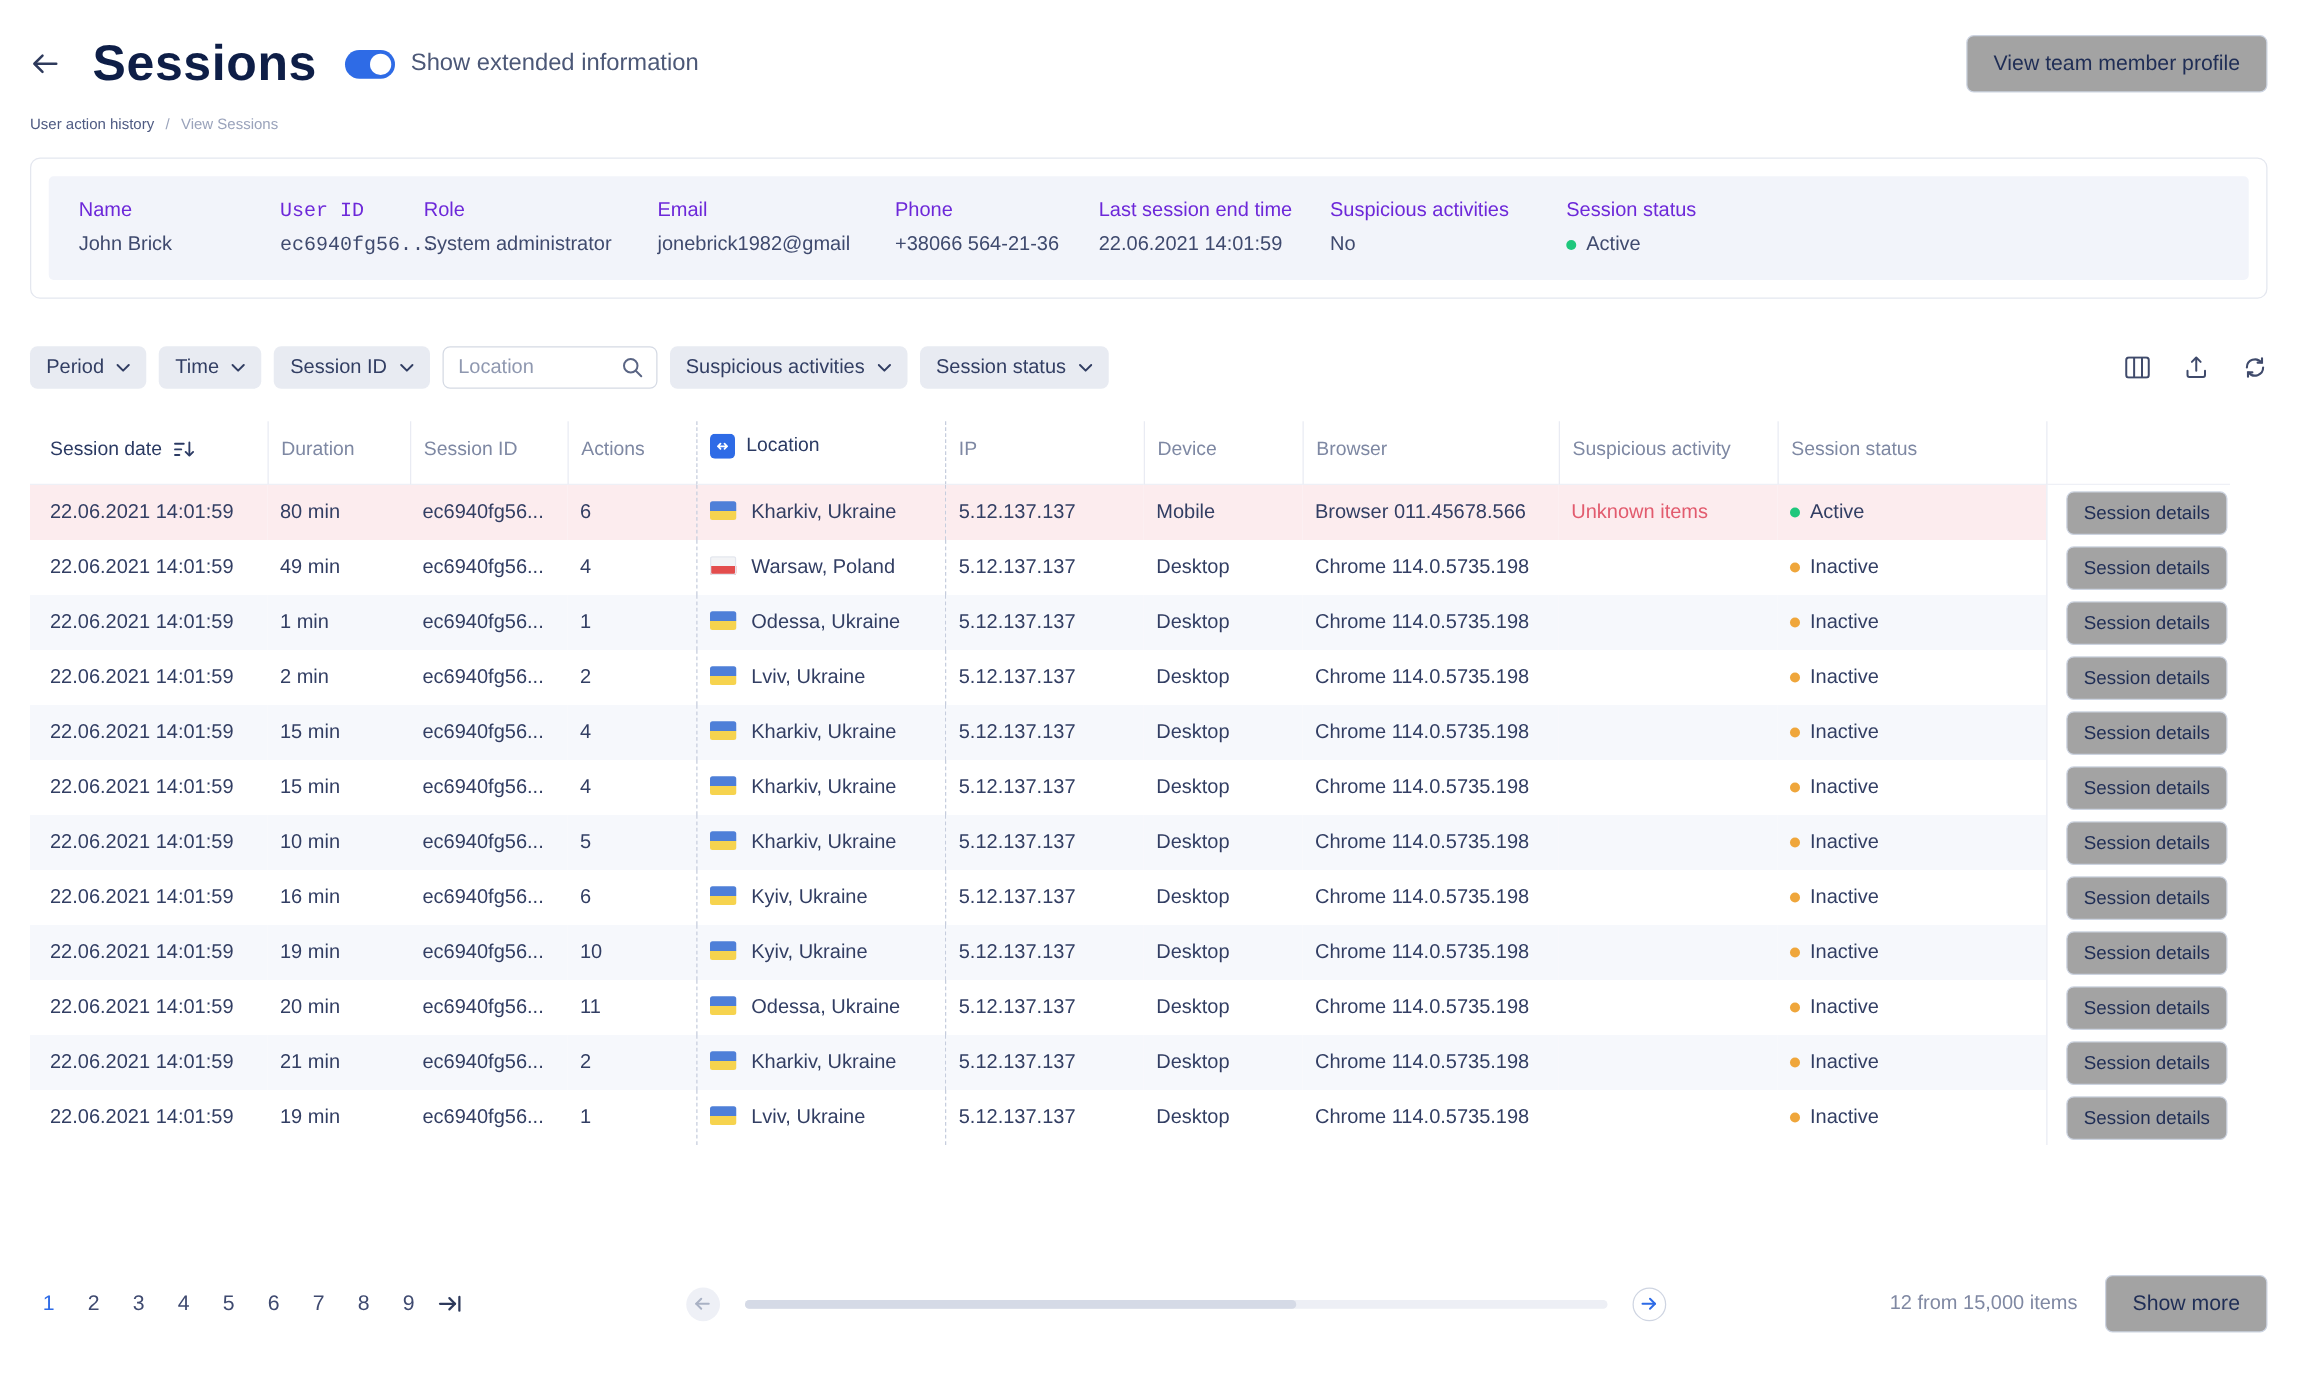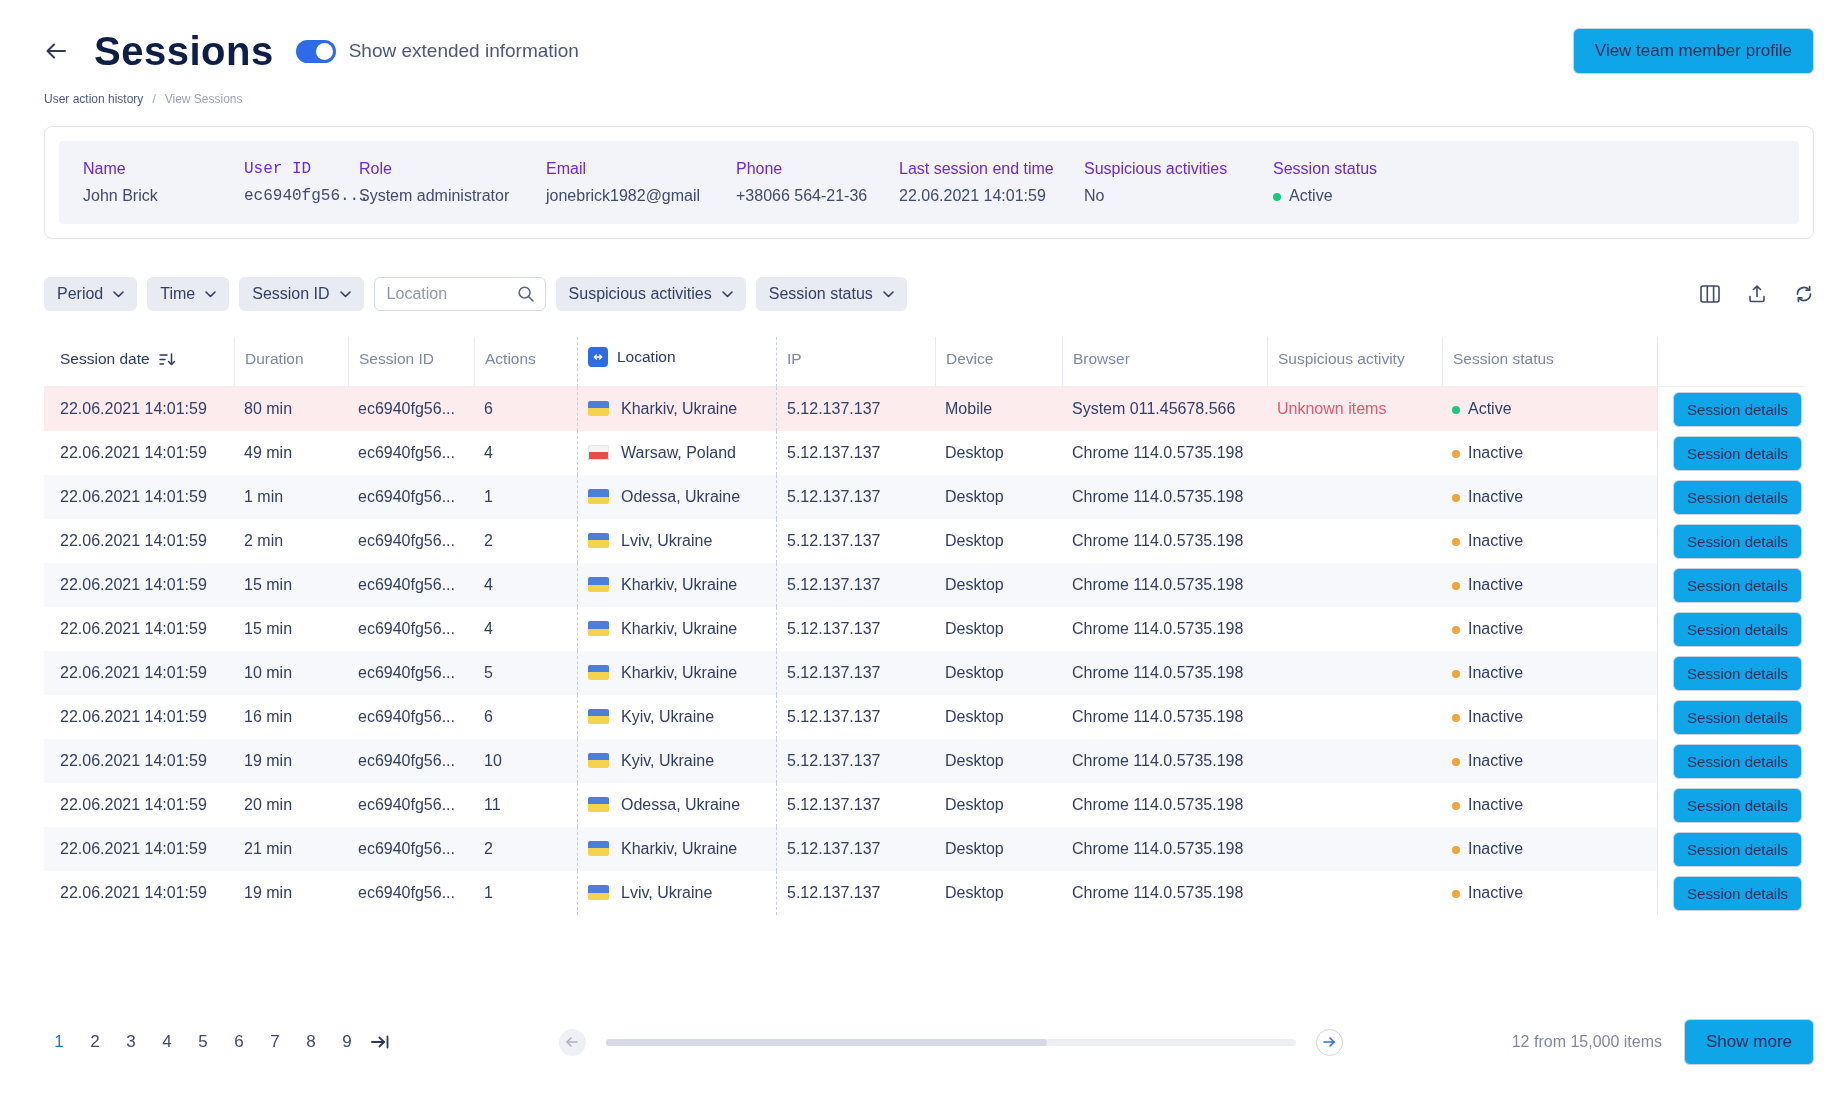--- a/index.html
+++ b/index.html
@@ -4,31 +4,31 @@
 <style>
   * { box-sizing: border-box; margin: 0; padding: 0; }
   html,body { background:#fff; }
   body {
     font-family: "Liberation Sans", sans-serif;
     color: #1c2b52;
     width: 1842px;
     height: 1098px;
     overflow: hidden;
   }
-  .page { width:1842px; height:1098px; padding: 0 28px 0 44px; position:relative; }
+  .page { width:1842px; height:1098px; padding: 0 28px 0 24px; position:relative; }
 
   
   .topbar { display:flex; align-items:center; padding-top:28px; }
   .icon-btn { background:none; border:none; cursor:pointer; display:inline-flex; align-items:center; justify-content:center; padding:0; }
   .topbar h1 { font-size:40px; font-weight:700; color:#0e1e47; margin-left:26px; letter-spacing:.5px; }
   .toggle { width:40px; height:23px; border-radius:12px; background:var(--accent,#2e6be6); position:relative; margin-left:22px; cursor:pointer; flex:none; }
   .toggle .knob { position:absolute; top:3px; right:3px; width:17px; height:17px; border-radius:50%; background:#fff; }
   .toggle-label { margin-left:13px; font-size:19px; color:#4c5877; }
   .spacer { flex:1; }
-  .btn { background:#0ea5e9; border:1px solid #ccd3e0; border-radius:6px; color:#1f2d55; cursor:pointer; font-family:inherit; }
+  .btn { background:#a3a3a3; border:1px solid #ccd3e0; border-radius:6px; color:#1f2d55; cursor:pointer; font-family:inherit; }
   .btn.big { padding:12px 21px; font-size:17px; }
   .btn.small { padding:8px 13px; font-size:15px; white-space:nowrap; }
 
   
   .breadcrumb { margin-top:18px; font-size:12px; display:flex; gap:9px; align-items:center; }
   .breadcrumb a { color:#4e5a82; text-decoration:none; cursor:pointer; }
   .breadcrumb .sep, .breadcrumb .cur { color:#9aa3bb; }
 
   
   .card { margin-top:20px; border:1px solid #e4e7ef; border-radius:8px; padding:14px; }
@@ -283,21 +283,21 @@
     </thead>
     <tbody>
   <tr class="hl">
     <td class="c-date">22.06.2021 14:01:59</td>
     <td class="c-dur">80 min</td>
     <td class="c-sid">ec6940fg56...</td>
     <td class="c-act">6</td>
     <td class="c-loc"><span class="flag ua"></span><span>Kharkiv, Ukraine</span></td>
     <td class="c-ip">5.12.137.137</td>
     <td class="c-dev">Mobile</td>
-    <td class="c-brw">System 011.45678.566</td>
+    <td class="c-brw">Browser 011.45678.566</td>
     <td class="c-sus"><span class="sus-text">Unknown items</span></td>
     <td class="c-st"><span class="dot active"></span><span>Active</span></td>
     <td class="c-btn"><button class="btn small">Session details</button></td>
   </tr>
 
   <tr>
     <td class="c-date">22.06.2021 14:01:59</td>
     <td class="c-dur">49 min</td>
     <td class="c-sid">ec6940fg56...</td>
     <td class="c-act">4</td>

